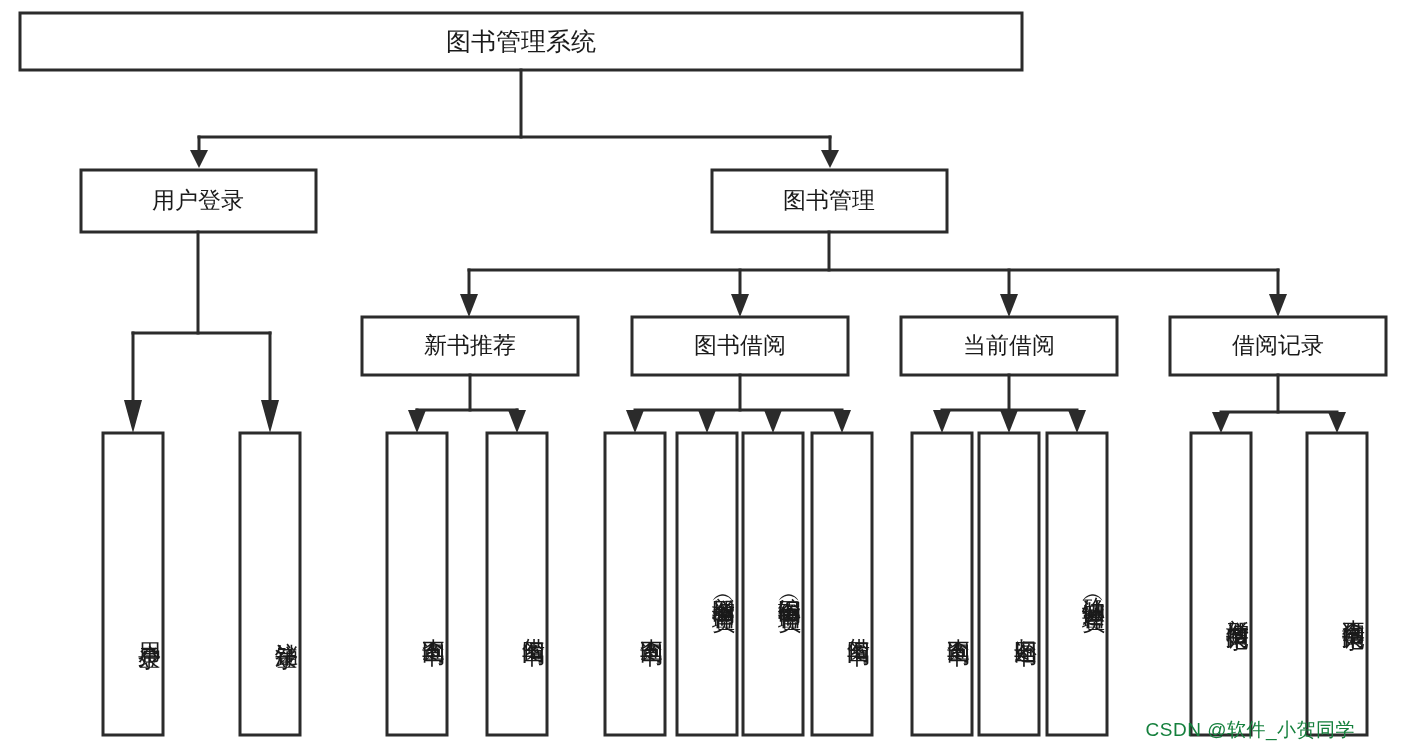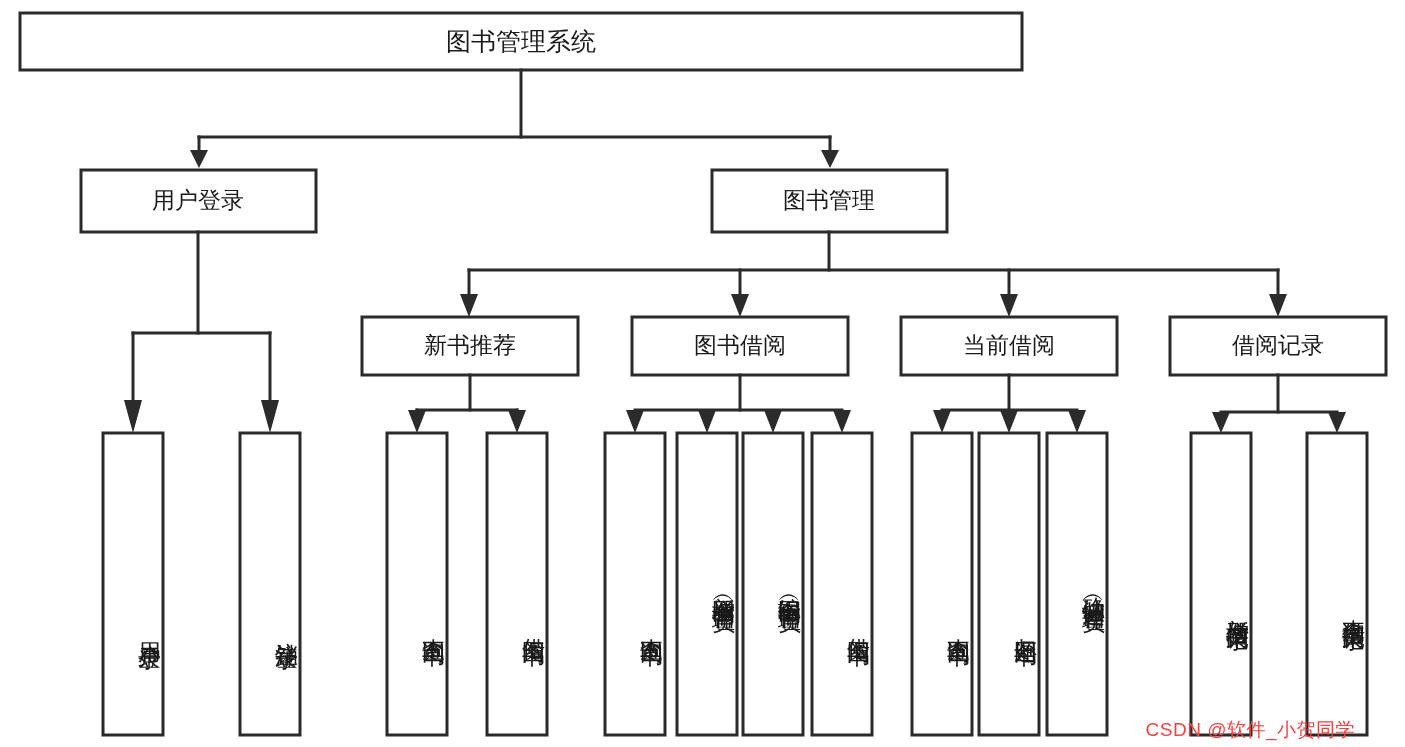--- a/index.html
+++ b/index.html
@@ -65,21 +65,21 @@
     justify-content: center;
     white-space: nowrap;
     pointer-events: none;
   }
   .watermark {
     position: absolute;
     right: 8px;
     bottom: 4px;
     font-family: "Liberation Sans", "DejaVu Sans", sans-serif;
     font-size: 19px;
-    color: #ef4444;
+    color: #15803d;
     white-space: nowrap;
     letter-spacing: 0.5px;
   }
 </style>
 </head>
 <body>
 
 <div id="diagram-root">
 
   <svg id="tree-svg" viewBox="0 0 1405 747">

